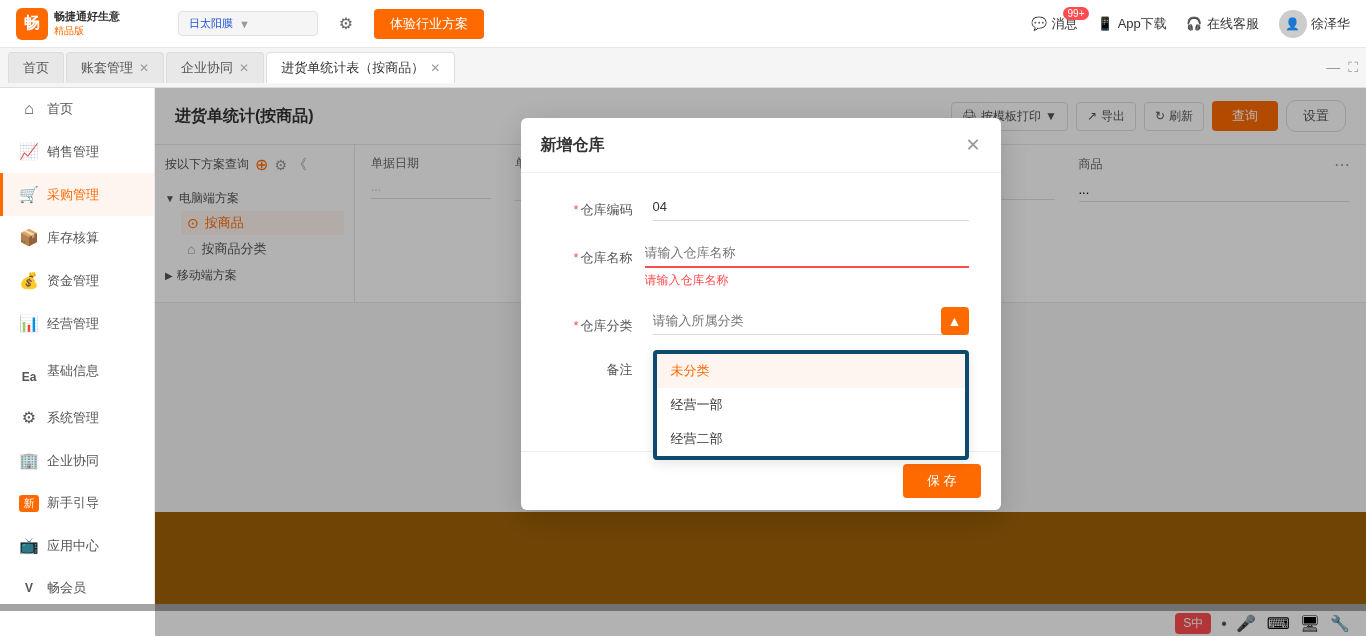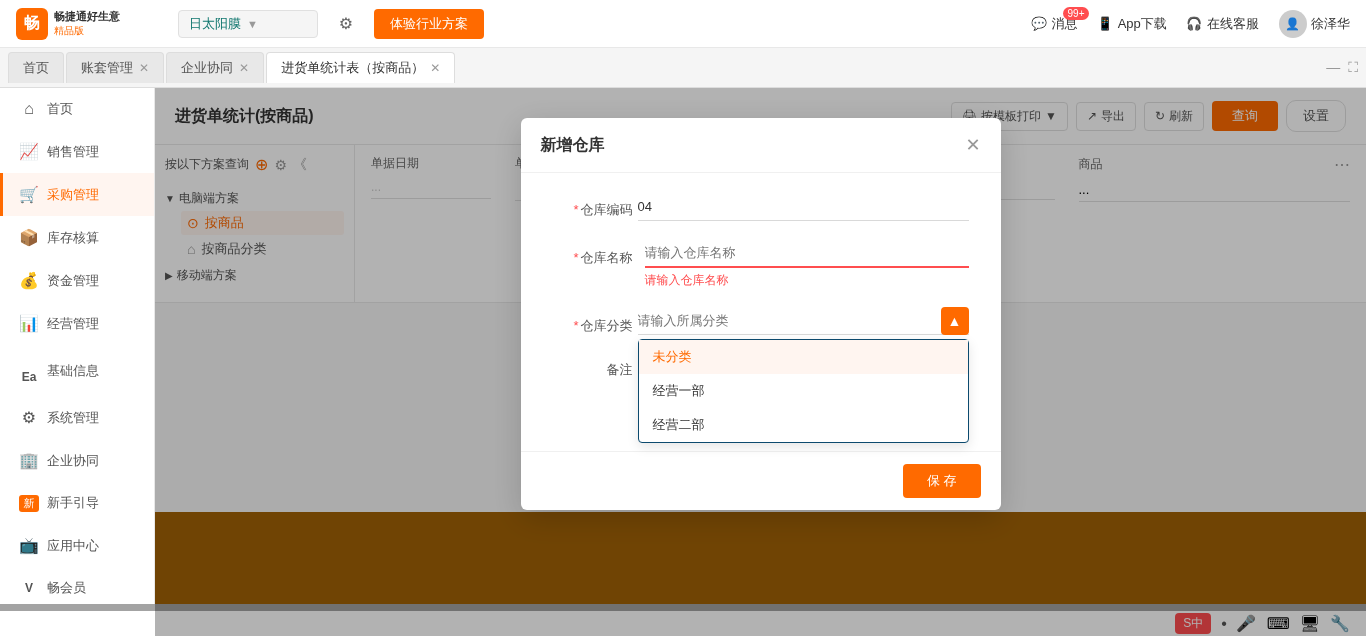--- a/index.html
+++ b/index.html
@@ -27,21 +27,21 @@
       border-radius: 6px;
       display: flex; align-items: center; justify-content: center;
       color: #fff; font-weight: bold; font-size: 16px;
     }
     .store-selector {
       display: flex; align-items: center; gap: 6px;
       background: #f5f5f5; border: 1px solid #e0e0e0;
       border-radius: 4px; padding: 4px 10px;
       cursor: pointer; min-width: 140px;
     }
-    .store-selector span { font-size: 13px; color: #0f766e; }
+    .store-selector span { font-size: 11px; color: #1d4ed8; }
     .gear-btn {
       width: 32px; height: 32px;
       display: flex; align-items: center; justify-content: center;
       cursor: pointer; color: #666; font-size: 16px;
     }
     .trial-btn {
       background: #ff6a00; color: #fff;
       border: none; border-radius: 4px;
       padding: 6px 16px; cursor: pointer; font-size: 13px;
     }
@@ -158,21 +158,21 @@
     }
     .modal-header {
       padding: 16px 20px;
       border-bottom: 1px solid #f0f0f0;
       display: flex; align-items: center; justify-content: space-between;
     }
     .modal-title { font-size: 16px; font-weight: 600; color: #333; }
     .modal-close { cursor: pointer; color: #999; font-size: 18px; }
     .modal-body { padding: 20px 32px; }
     .form-row {
-      display: flex; align-items: flex-start; gap: 5px;
+      display: flex; align-items: flex-start; gap: 20px;
       margin-bottom: 18px;
     }
     .form-label {
       width: 80px; text-align: right; font-size: 13px; color: #555;
       padding-top: 8px; flex-shrink: 0;
     }
     .required { color: #ff4d4f; margin-right: 2px; }
     .form-input {
       flex: 1;
       border: none; border-bottom: 1px solid #d9d9d9;
@@ -190,22 +190,22 @@
       padding: 6px 30px 6px 0; font-size: 13px; color: #999;
       outline: none; background: transparent;
     }
     .dropdown-arrow {
       position: absolute; right: 0; top: 50%; transform: translateY(-50%);
       width: 28px; height: 28px; background: #ff6a00; border-radius: 4px;
       display: flex; align-items: center; justify-content: center;
       color: #fff; cursor: pointer; font-size: 14px;
     }
     .dropdown-list {
-      position: absolute; top: 32px; left: 0; right: 0;
-      background: #fff; border: 1px solid #0c4a6e;
+      position: absolute; top: 43px; left: 0; right: 0;
+      background: #fff; border: 4px solid #0c4a6e;
       border-radius: 4px; box-shadow: 0 4px 12px rgba(0,0,0,0.1);
       z-index: 200;
     }
     .dropdown-option {
       padding: 8px 14px; font-size: 13px; color: #333; cursor: pointer;
     }
     .dropdown-option.selected { background: #fff5f0; color: #ff6a00; }
     .form-textarea {
       flex: 1;
       border: 1px solid #d9d9d9; border-radius: 4px;

